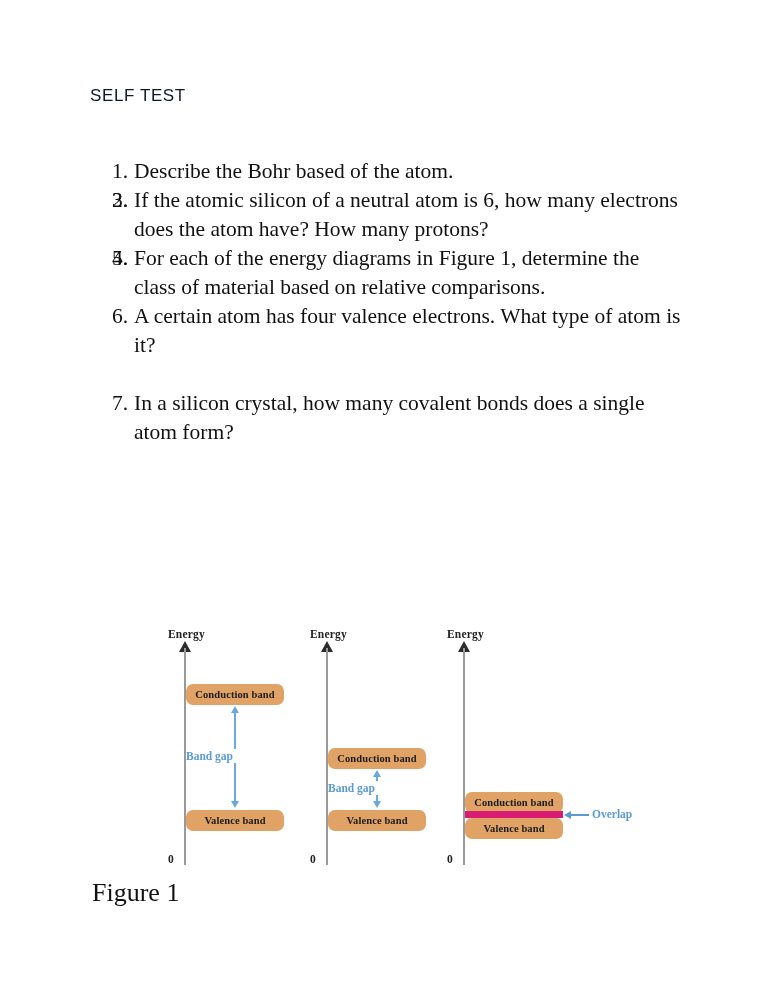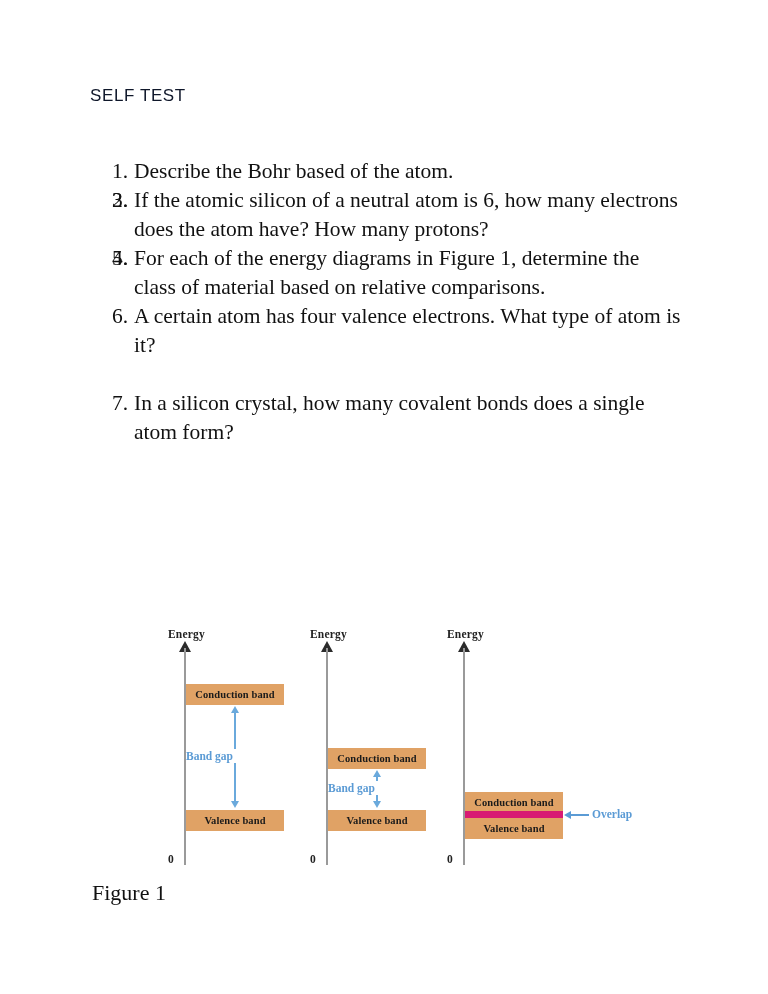--- a/index.html
+++ b/index.html
@@ -122,20 +122,21 @@
     background: #e0a265;
     color: #1b1b1b;
     font-size: 10.5px;
     font-weight: 700;
     font-family: "Liberation Serif", serif;
     display: flex;
     align-items: center;
     justify-content: center;
     letter-spacing: 0.1px;
     box-sizing: border-box;
+    border-radius: 7px;
   }
 
   
   .gap-arrow {
     position: absolute;
     left: 88px;
     width: 2px;
     background: #6aa9dc;
   }
   .gap-arrow::before,
@@ -200,21 +201,21 @@
     border-top: 4px solid transparent;
     border-bottom: 4px solid transparent;
     border-right: 7px solid #5b9bd5;
   }
 
   
   .figure-caption {
     position: absolute;
     left: 92px;
     top: 878px;
-    font-size: 22px;
+    font-size: 26px;
     line-height: 29px;
     color: #111111;
   }
 </style>
 </head>
 <body>
 
 <div class="page-heading">SELF TEST</div>
 
 <ol class="question-list">

